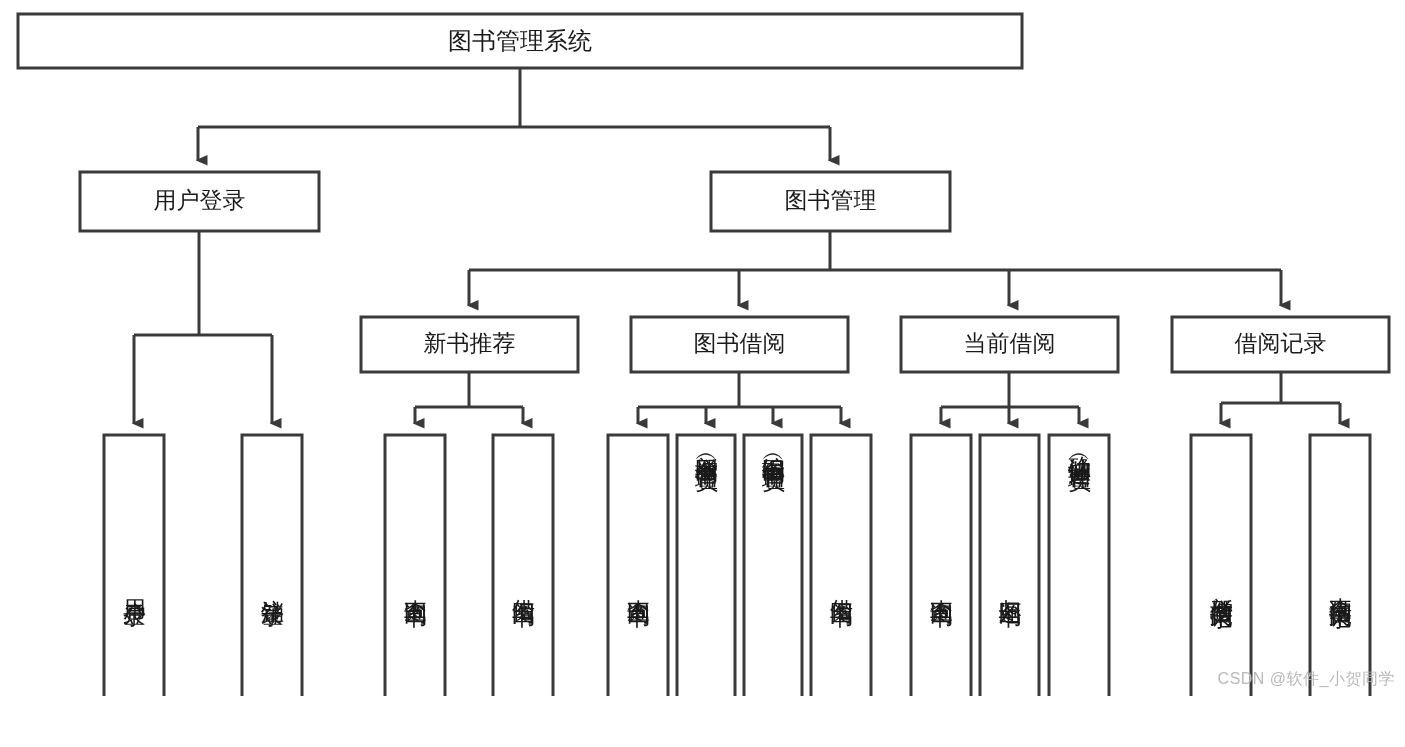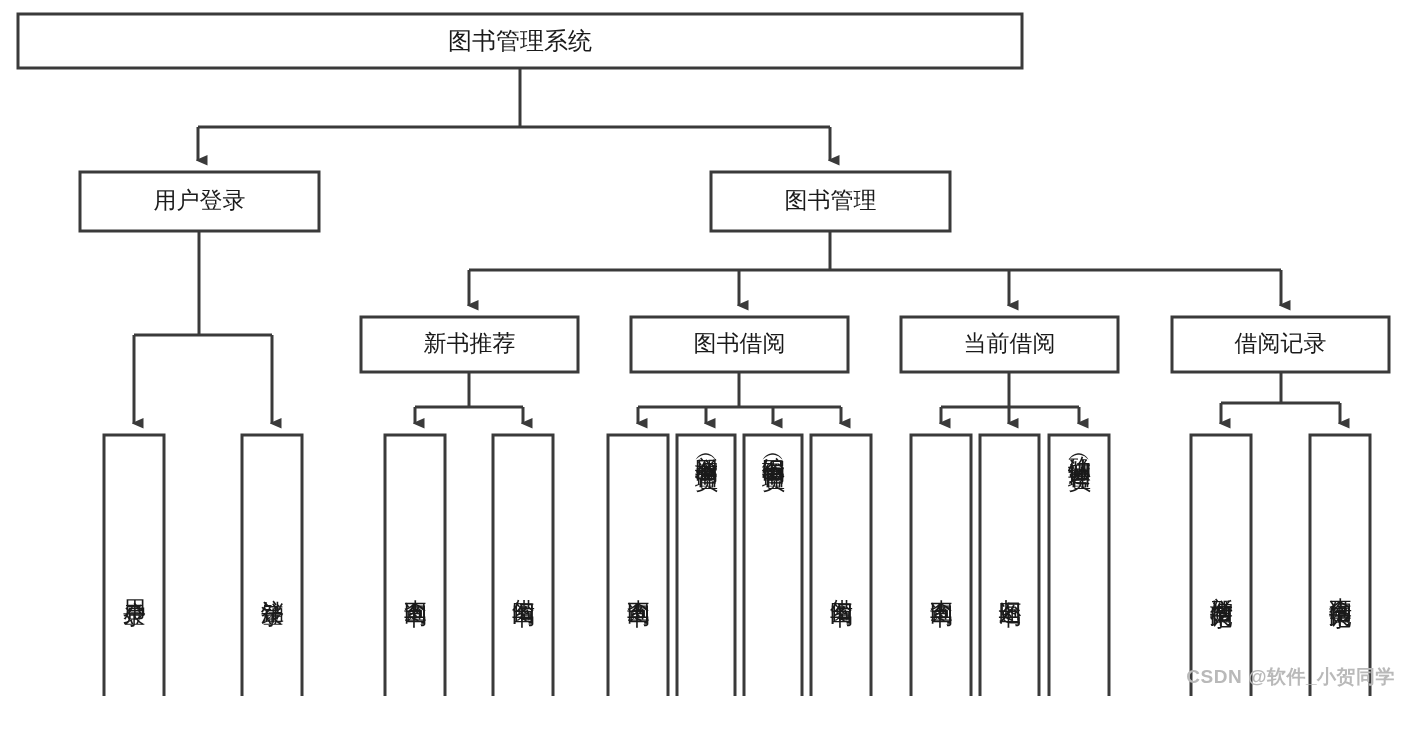--- a/index.html
+++ b/index.html
@@ -69,26 +69,25 @@
     line-height: 1.12;
     color: #1a1a1a;
     letter-spacing: 2px;
     white-space: nowrap;
   }
   .watermark {
     position: absolute;
     right: 10px;
     bottom: 6px;
     font-family: "Liberation Sans", "DejaVu Sans", sans-serif;
-    font-size: 19px;
+    font-size: 16px;
     color: #b9b9b9;
     letter-spacing: 0.5px;
     white-space: nowrap;
     pointer-events: none;
-    font-weight: bold;
   }
 </style>
 </head>
 <body>
 
 <div id="diagram-root">
 
   <svg class="diagram-canvas" viewBox="0 0 1405 747">
     <defs>
       <marker id="arrow" markerWidth="12" markerHeight="12" refX="5.5" refY="9.5" orient="auto" markerUnits="userSpaceOnUse">

